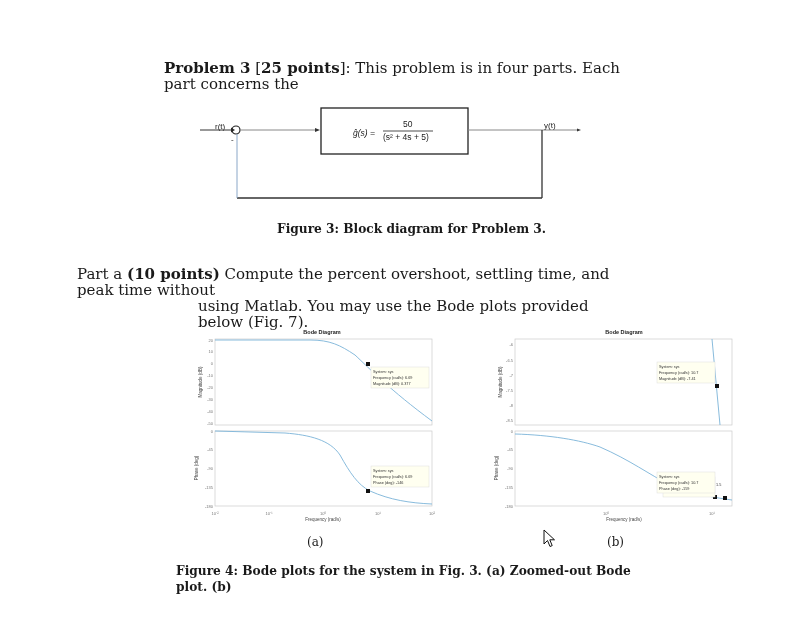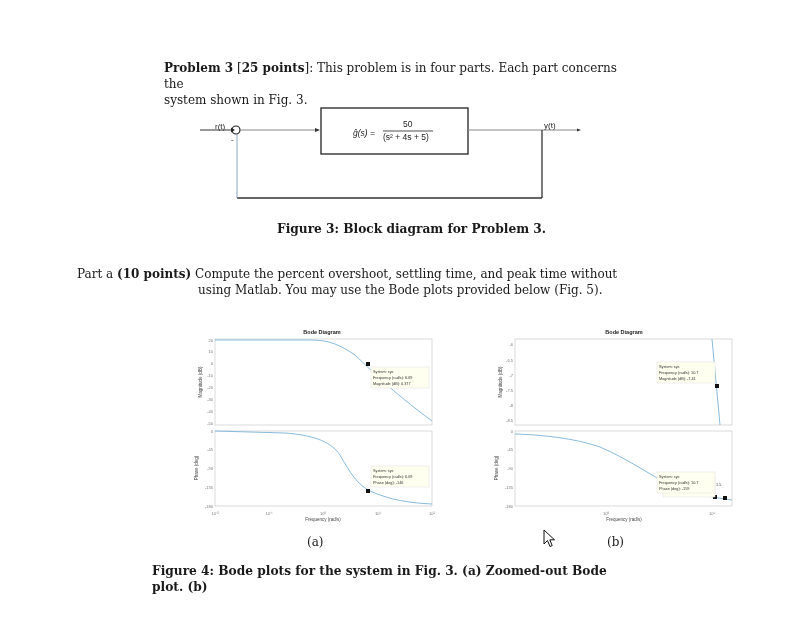--- a/index.html
+++ b/index.html
@@ -1,31 +1,30 @@
 <!DOCTYPE html>
 <html><head>
 <meta charset="utf-8">
 <style>
   html, body { margin:0; padding:0; }
   body { width:792px; height:624px; background:#ffffff; position:relative; overflow:hidden;
          font-family:"DejaVu Serif", serif; color:#1a1a1a; }
   .abs { position:absolute; }
-  .para { font-size:12px; line-height:16px; }
+  .para { font-size:15px; line-height:16px; }
   .para b { font-weight:bold; }
   .caption { font-size:12.2px; line-height:16px;font-weight:bold; }
   svg text { font-family:"Liberation Sans", sans-serif; }
   .sub { font-size:12px; }
   .cursor { position:absolute; }
 </style>
 </head>
 <body>
 
 <div class="abs para" style="left:164px; top:60px; width:470px;">
   <div><b>Problem 3</b><span> [</span><b>25 points</b><span>]</span><span>: This problem is in four parts. Each part concerns the</span></div>
-  <div>system shown in Fig. 3.</div>
 </div>
 
 <svg class="abs" style="left:195px; top:105px;" width="400" height="100">
   <text x="20" y="24" font-size="8" fill="#222">r(t)</text>
   <line x1="5" y1="25" x2="36" y2="25" stroke="#333" stroke-width="1"></line>
   <polygon points="36,22.5 40,25 36,27.5" fill="#333"></polygon>
   <circle cx="41" cy="25" r="4" fill="none" stroke="#222" stroke-width="1.2"></circle>
   <text x="36" y="37" font-size="8" fill="#222">-</text>
   <line x1="45" y1="25" x2="122" y2="25" stroke="#888" stroke-width="1"></line>
   <polygon points="120,23 125,25 120,27" fill="#333"></polygon>
@@ -39,21 +38,21 @@
   <text x="349" y="23" font-size="8" fill="#222">y(t)</text>
   <line x1="347" y1="25" x2="347" y2="93" stroke="#333" stroke-width="1.3"></line>
   <line x1="42" y1="93" x2="347" y2="93" stroke="#333" stroke-width="1.5"></line>
   <line x1="42" y1="29" x2="42" y2="93" stroke="#8aa7c8" stroke-width="1"></line>
 </svg>
 
 <div class="abs caption" style="left:277px; top:221px;">Figure 3: Block diagram for Problem 3.</div>
 
 <div class="abs para" style="left:77px; top:266px; width:560px;">
   <div><span>Part a </span><b>(10 points)</b> <span>Compute the percent overshoot, settling time, and peak time without</span></div>
-  <div style="padding-left:121px;">using Matlab. You may use the Bode plots provided below (Fig. 5).</div>
+  <div style="padding-left:121px;">using Matlab. You may use the Bode plots provided below (Fig. 7).</div>
 </div>
 
 <svg class="abs" style="left:190px; top:325px;" width="250" height="200">
   <text x="132" y="9" font-size="5.5" font-weight="bold" fill="#222" text-anchor="middle">Bode Diagram</text>
 
   <rect x="25" y="14" width="217" height="86" fill="#fff" stroke="#ccc" stroke-width="0.7"></rect>
   <g font-size="4" fill="#777" text-anchor="end">
     <text x="23" y="17">20</text>
       <text x="23" y="28">10</text>
       <text x="23" y="40">0</text>
@@ -147,15 +146,15 @@
   <text x="134" y="196" font-size="4.5" fill="#444" text-anchor="middle">Frequency (rad/s)</text>
 </svg>
 
 <div class="abs sub" style="left:307px; top:535px;">(a)</div>
 <div class="abs sub" style="left:607px; top:535px;">(b)</div>
 
 <svg class="cursor" style="left:543px; top:529px;" width="14" height="20">
   <path d="M1,1 L1,15 L4.5,11.5 L7,17.5 L9.2,16.6 L6.8,10.8 L11.5,10.8 Z" fill="#fff" stroke="#111" stroke-width="1"></path>
 </svg>
 
-<div class="abs caption" style="left:152px; top:563px; width:470px;">
+<div class="abs caption" style="left:176px; top:563px; width:470px;">
   <div>Figure 4: Bode plots for the system in Fig. 3. (a) Zoomed-out Bode plot. (b)</div>
 </div>
 
 </body></html>

